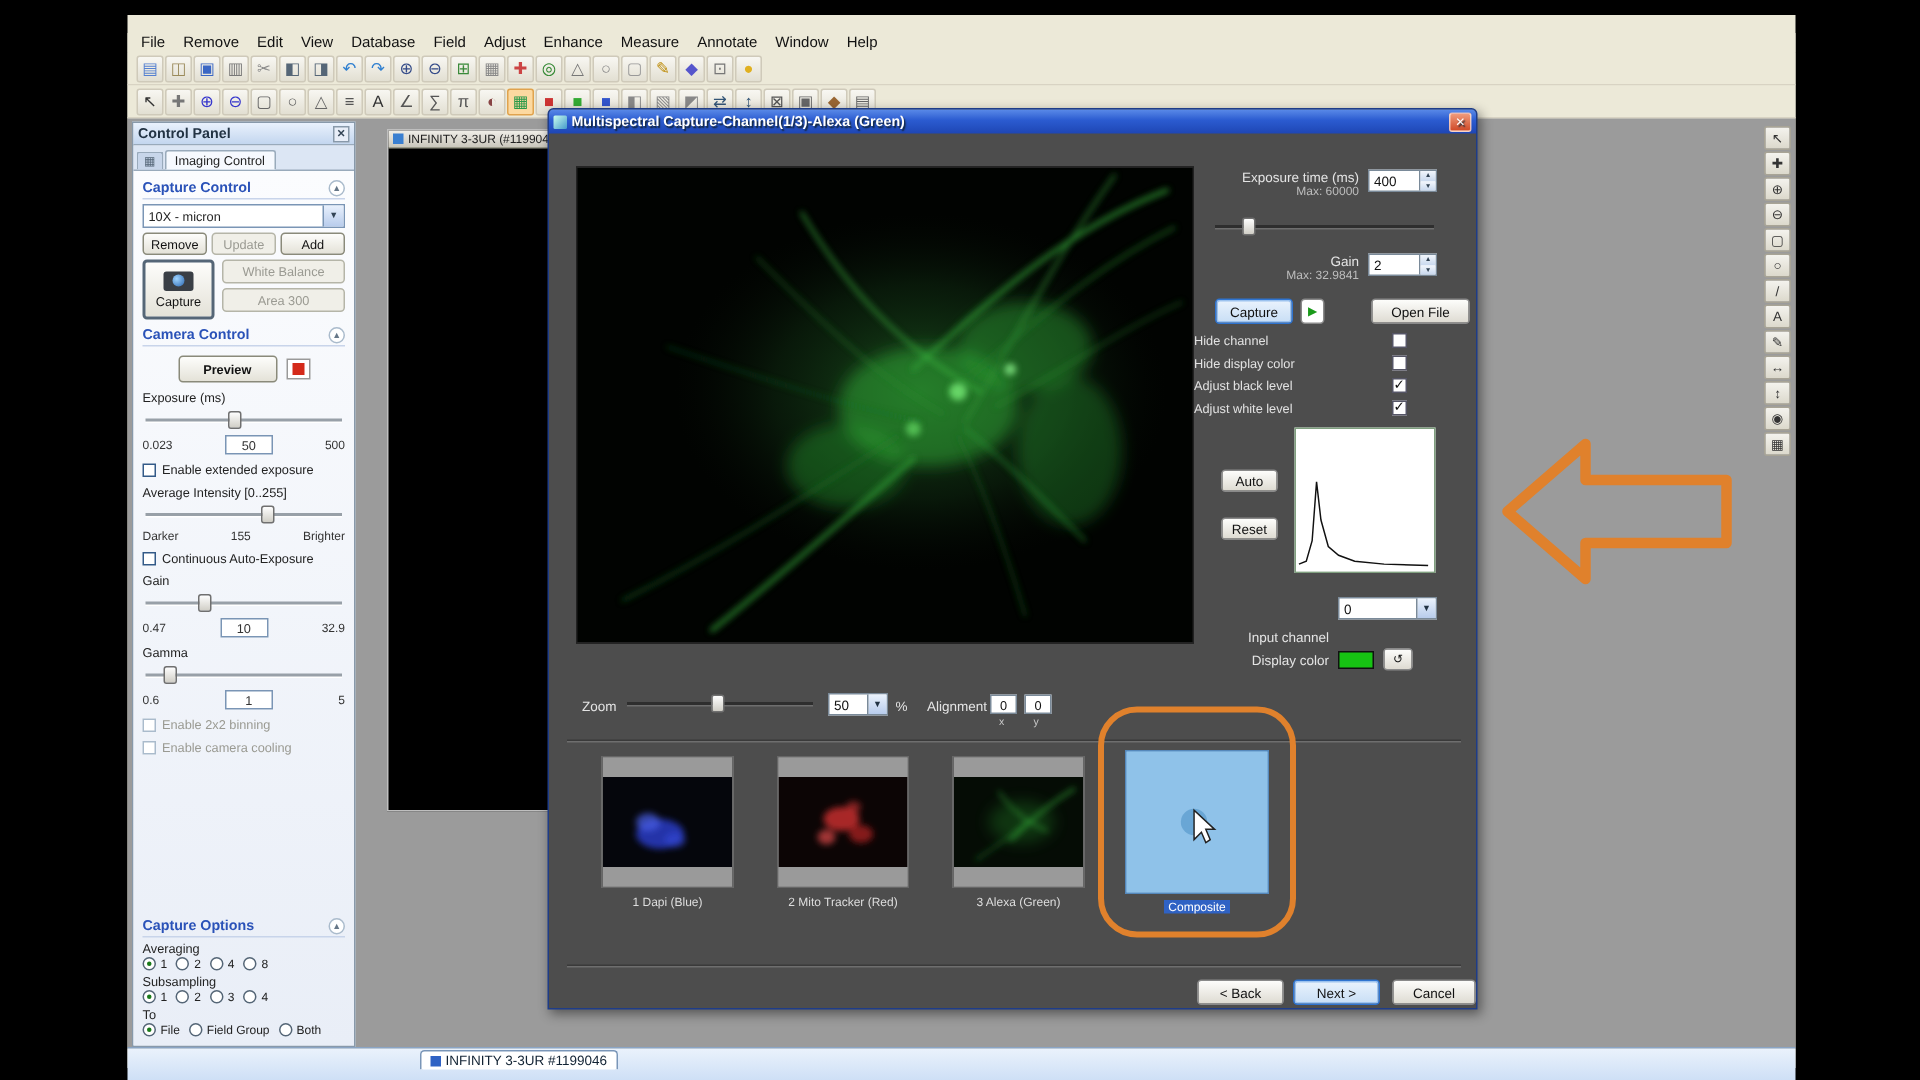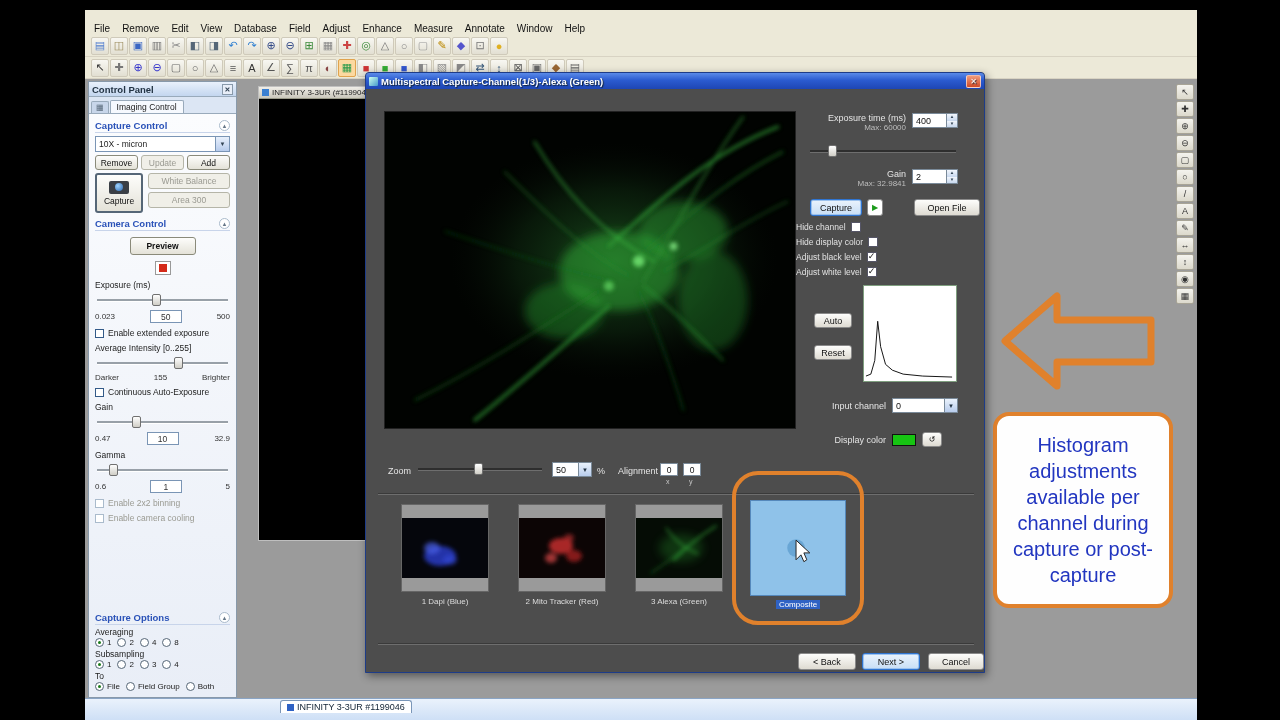--- a/index.html
+++ b/index.html
@@ -53,21 +53,21 @@
     border:1px solid #8a8a7a;border-radius:3px;font-size:8.5px;color:#111;}
   .btn.disabled{color:#9a9a92;border-color:#b5b5a8;background:#f0efe8;}
   .btn3{display:flex;gap:3px;}.btn3 .btn{flex:1;height:15px;}
   .cap-row{display:flex;gap:5px;align-items:flex-start;}
   .cap-btn{width:48px;height:40px;flex-direction:column;gap:2px;border:2px solid #556677;}
   .cap-cam{width:20px;height:13px;background:#3a3f46;border-radius:2px;position:relative;}
   .cap-cam::after{content:"";position:absolute;left:6px;top:2px;width:8px;height:8px;border-radius:50%;
     background:radial-gradient(circle at 35% 35%,#9fd4ff,#2a66b0);}
   .wb-col{display:flex;flex-direction:column;gap:3px;flex:1;}
   .wb-col .btn{height:16px;}
-  .prev-row{display:flex;align-items:center;gap:6px;justify-content:center;margin-top:3px;flex-direction:column;}
+  .prev-row{display:flex;align-items:center;gap:6px;justify-content:center;margin-top:3px;}
   .prev-btn{width:66px;height:18px;font-weight:bold;}
   .stop-btn{width:16px;height:14px;display:flex;align-items:center;justify-content:center;background:#fff;border:1px solid #999;}
   .stop-sq{width:8px;height:8px;background:#d42a1a;}
   .lbl{font-size:8.5px;color:#222;margin-top:2px;}
   .slider{position:relative;height:12px;margin:1px 2px;}
   .slider::before{content:"";position:absolute;left:0;right:0;top:5px;height:2px;background:#98a0a8;box-shadow:0 1px 0 #fff;}
   .sl-thumb{position:absolute;top:0;width:9px;height:12px;background:linear-gradient(#fefefe,#d0cec6);
     border:1px solid #707070;border-radius:2px;margin-left:-4px;}
   .vals{display:flex;justify-content:space-between;align-items:center;font-size:8px;color:#333;}
   .vbox{min-width:32px;height:13px;background:#fff;border:1px solid #7a95b5;display:inline-flex;
@@ -119,21 +119,21 @@
   .spin-ud{width:11px;height:100%;display:flex;flex-direction:column;border-left:1px solid #7a8a99;}
   .spin-ud span{flex:1;background:linear-gradient(#f2f6fc,#c8d8ee);font-size:4.5px;line-height:6px;text-align:center;color:#345;}
   .spin-ud .up::after{content:"▲";}.spin-ud .dn::after{content:"▼";}
   .dslider{position:absolute;height:12px;}
   .dslider::before{content:"";position:absolute;left:0;right:0;top:5px;height:2px;background:#2e2e2e;box-shadow:0 1px 0 #6e6e6e;}
   .xbtn{position:absolute;display:flex;align-items:center;justify-content:center;background:linear-gradient(#fdfdfb,#dedbd2);
     border:1px solid #8a8a8a;border-radius:3px;font-size:9px;color:#111;}
   .xbtn.primary{border-color:#2f74d0;box-shadow:inset 0 0 0 1px #9cc2ee;background:linear-gradient(#eaf3fd,#c8def5);}
   .play{color:#1a9a1a;font-size:8px;background:#fff;}
   .opts{position:absolute;left:430px;top:148px;width:142px;display:flex;flex-direction:column;gap:4px;}
-  .opt{display:flex;align-items:center;justify-content:flex-start;gap:5px;height:11px;}
+  .opt{display:flex;align-items:center;justify-content:space-between;gap:5px;height:11px;}
   .opt-label{font-size:8.5px;color:#e2e2e2;}
   .opt-box{width:10px;height:10px;background:#fff;border:1px solid #556;position:relative;flex:none;}
   .opt.sel .opt-box::after{content:"✓";position:absolute;left:0;top:-2px;font-size:9px;color:#111;}
   .hist{position:absolute;left:497px;top:212px;width:94px;height:97px;background:#fff;border:1px solid #7f9f7f;}
   .hist svg{width:100%;height:100%;display:block;}
   .ddl{position:absolute;height:15px;background:#fff;border:1px solid #7a8a99;color:#111;display:flex;align-items:center;}
   .ddl-val{flex:1;padding-left:3px;font-size:9px;}
   .ddl-btn{width:13px;height:100%;background:linear-gradient(#eaf2fc,#b8ccec);border-left:1px solid #7a8a99;font-size:6px;
     color:#234;display:flex;align-items:center;justify-content:center;}
   .swatch{position:absolute;left:526px;top:361px;width:24px;height:12px;background:#17c413;border:1px solid #111;}
@@ -435,23 +435,20 @@
       <span class="rti">↕</span>
       <span class="rti">◉</span>
       <span class="rti">▦</span>
     </div>
 
   <div class="arrow">
     <svg viewBox="0 0 162 118">
       <polygon points="8,59 60,14 60,38 154,38 154,80 60,80 60,104" fill="#9b9b9b" stroke="#e0812c" stroke-width="7" stroke-linejoin="round"></polygon>
     </svg>
   </div>
-  <div class="callout">
-    <span>Histogram adjustments available per channel during capture or post-capture</span>
-  </div>
 
   <div class="dialog">
     <div class="dlg-title">
       <span class="dlg-icon"></span>
       <span>Multispectral Capture-Channel(1/3)-Alexa (Green)</span>
       <span class="dlg-close">✕</span>
     </div>
 
     <div class="dlg-img">
       <svg viewBox="0 0 412 318">
@@ -538,21 +535,21 @@
     <span class="xbtn" style="left:448px;top:240px;width:38px;height:15px;">Auto</span>
     <span class="xbtn" style="left:448px;top:272px;width:38px;height:15px;">Reset</span>
 
     <div class="hist">
       <svg viewBox="0 0 94 97">
         <rect width="94" height="97" fill="#ffffff"></rect>
         <path d="M2,92 L7,90 L11,76 L14,36 L17,62 L22,80 L29,86 L40,90 L60,92 L90,93" stroke="#111" fill="none" stroke-width="1"></path>
       </svg>
     </div>
 
-    <div class="rlab" style="left:428px;top:328px;width:92px;">Input channel</div>
+    <div class="rlab" style="left:428px;top:347px;width:92px;">Input channel</div>
     <div class="ddl" style="left:526px;top:325px;width:66px;">
       <span class="ddl-val">0</span>
       <span class="ddl-btn">▼</span>
     </div>
 
     <div class="rlab" style="left:428px;top:362px;width:92px;">Display color</div>
     <span class="swatch"></span>
     <span class="xbtn mini">↺</span>
 
     <span class="lab" style="left:22px;top:393px;">Zoom</span>

